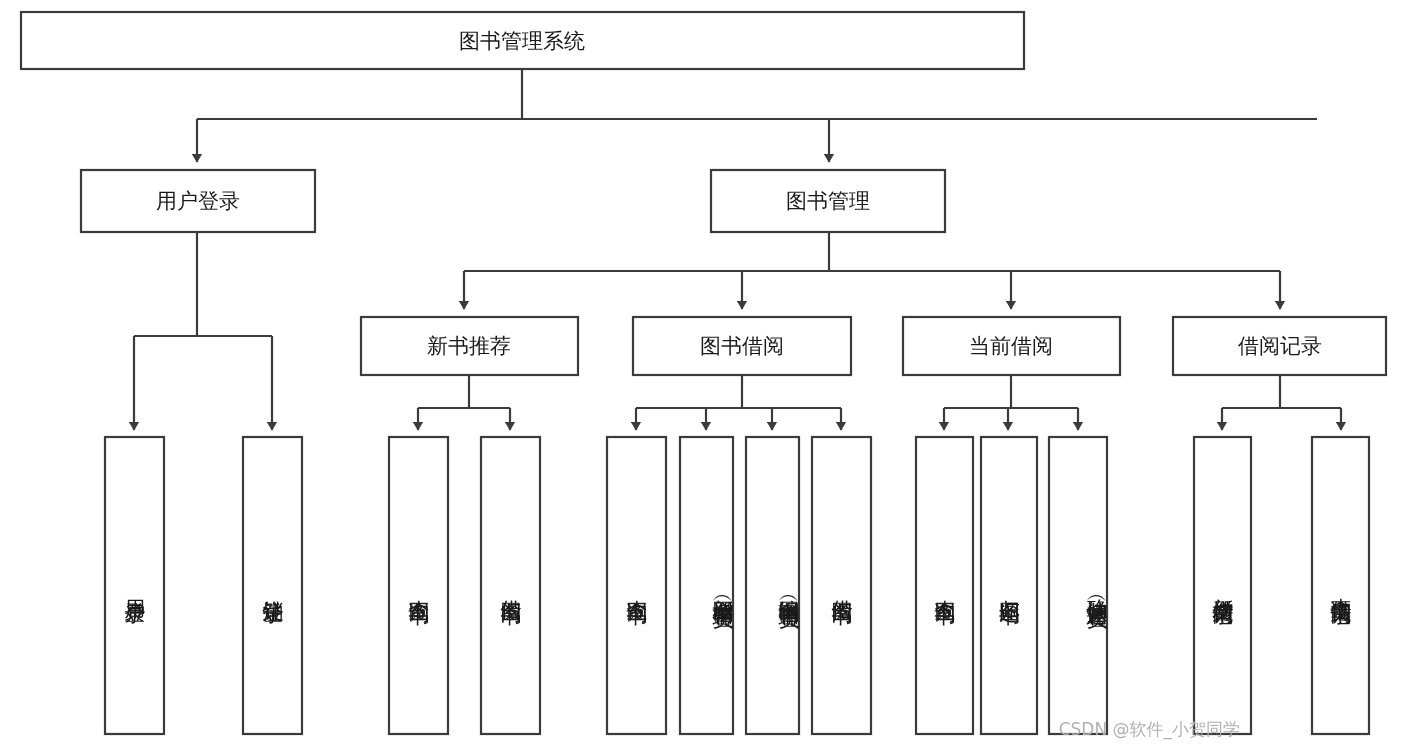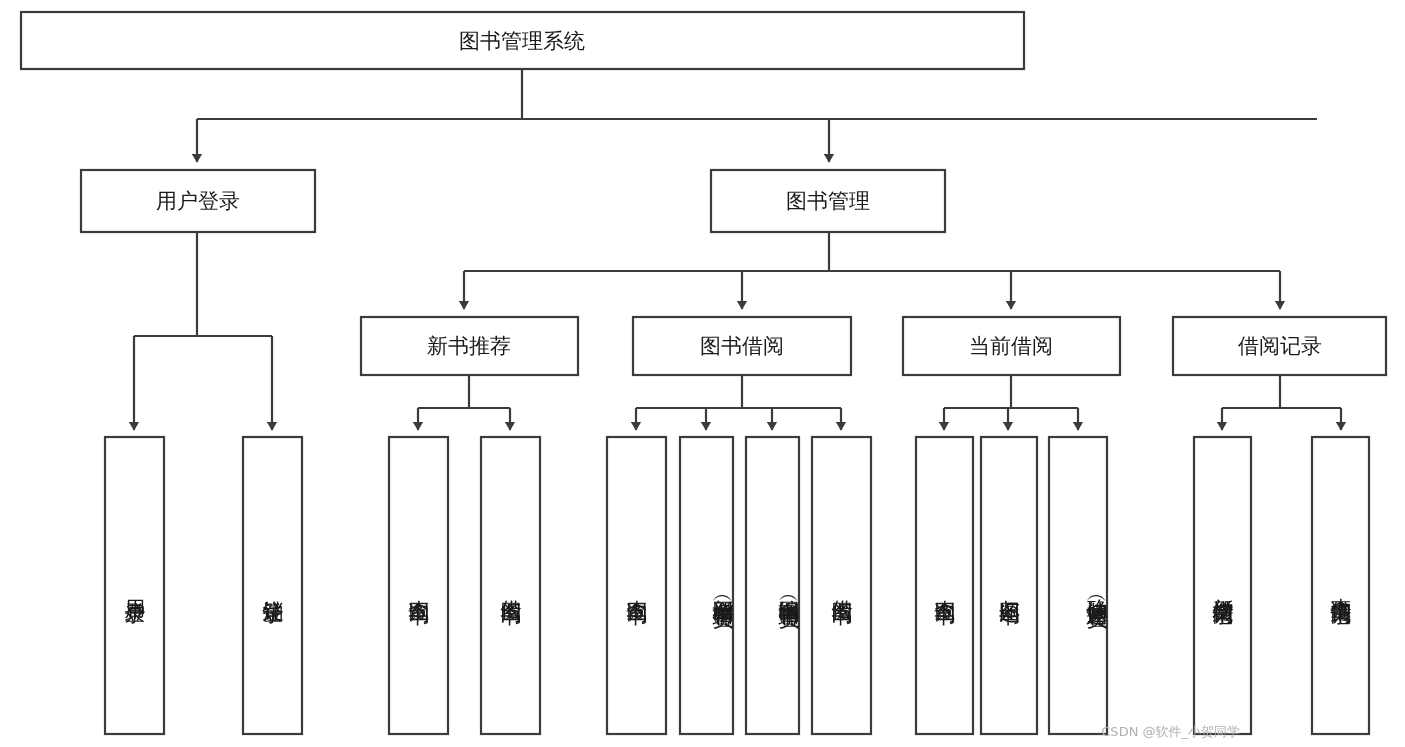--- a/index.html
+++ b/index.html
@@ -64,21 +64,21 @@
     justify-content: center;
     white-space: nowrap;
     pointer-events: none;
     user-select: none;
   }
   .watermark {
     position: absolute;
     right: 12px;
     bottom: 6px;
     font-family: "DejaVu Sans", "Liberation Sans", sans-serif;
-    font-size: 13px;
+    font-size: 17px;
     color: #b0b0b0;
     white-space: nowrap;
     user-select: none;
   }
 </style>
 </head>
 <body>
 
 <div id="diagram-root">
 

